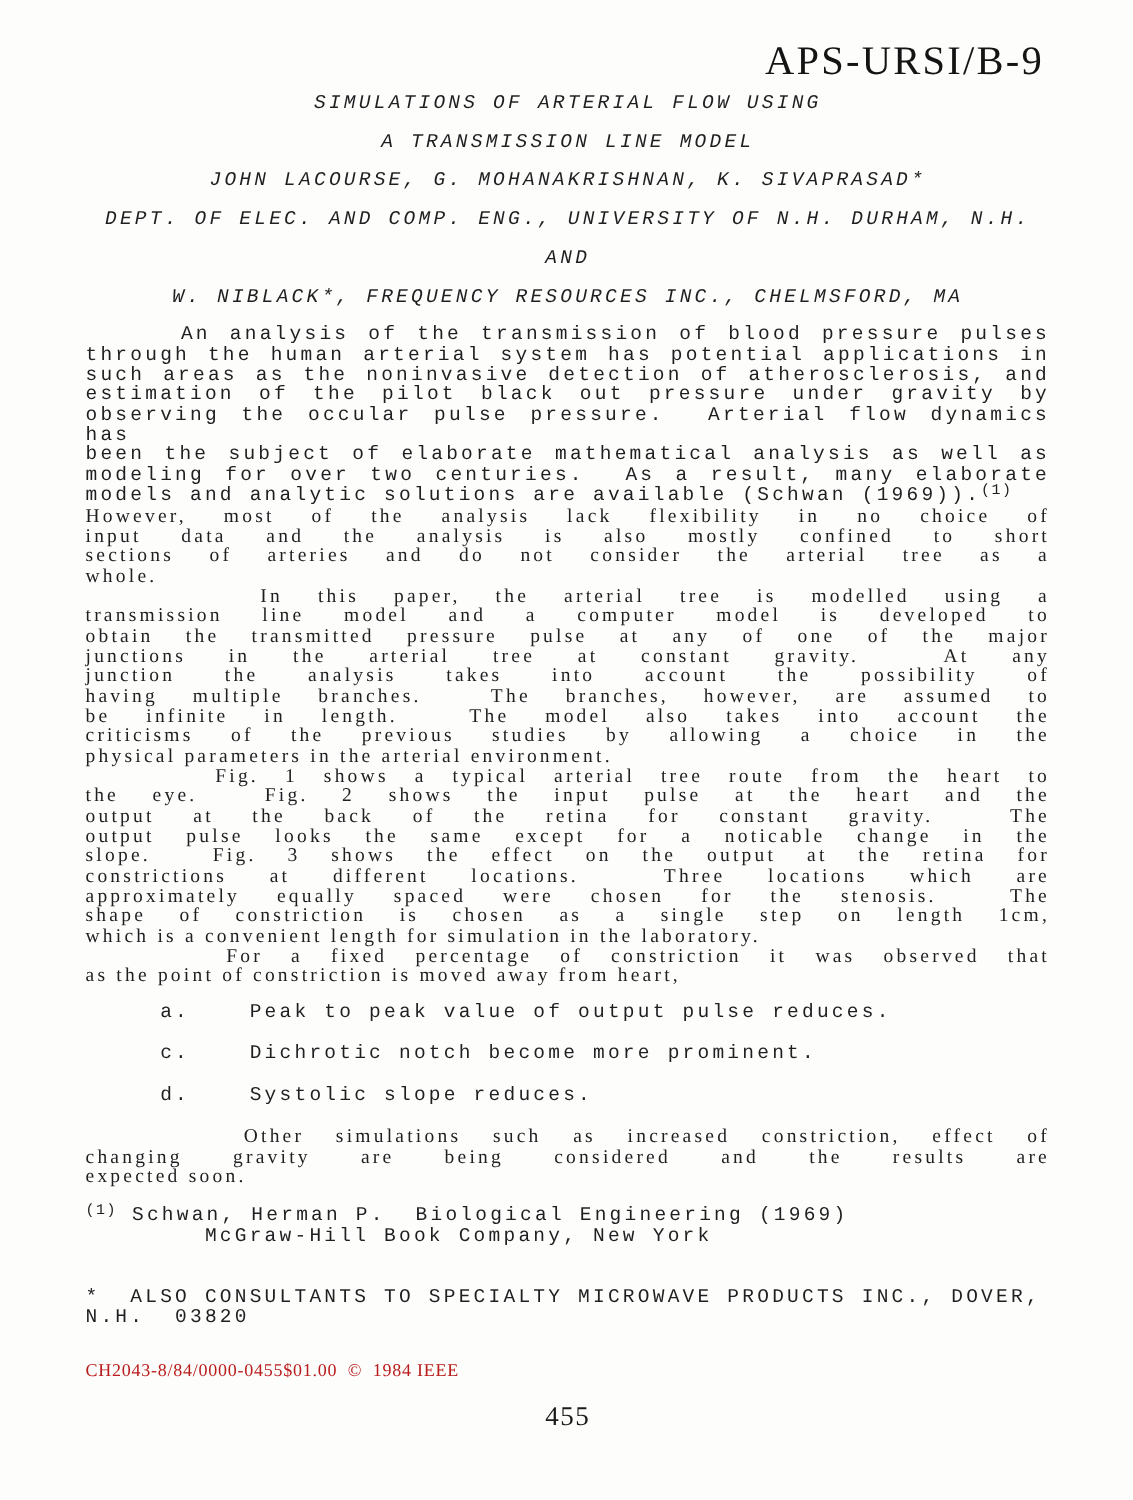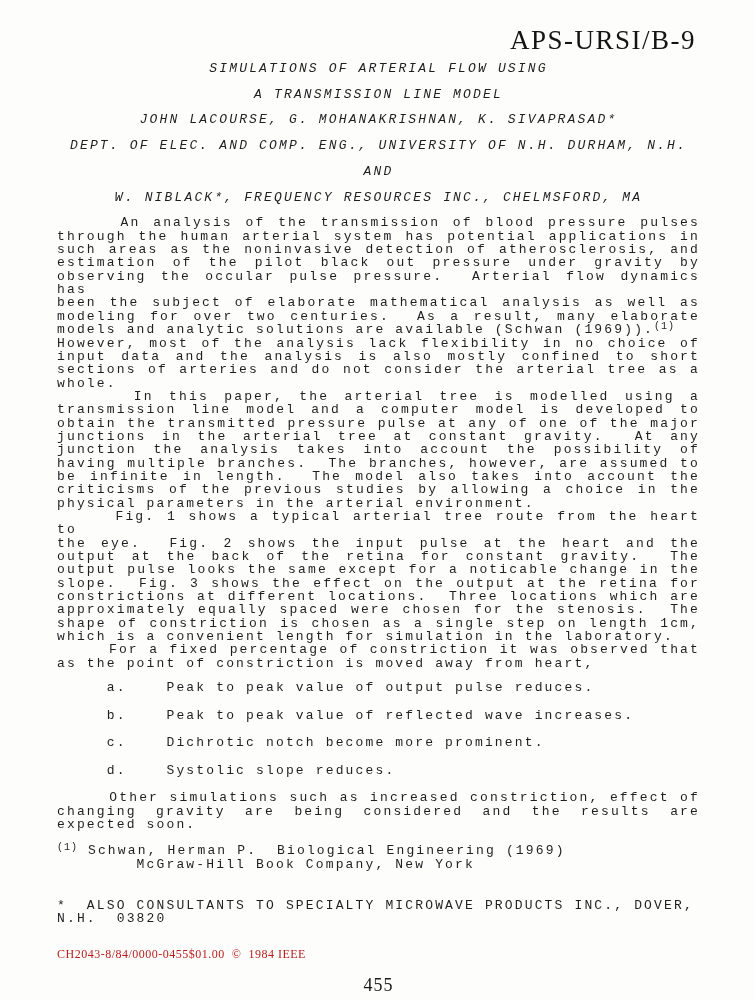--- a/index.html
+++ b/index.html
@@ -20,21 +20,21 @@
     font-family:"Liberation Serif","DejaVu Serif",serif;
     font-size:27px;
     line-height:28px;
     letter-spacing:1.5px;
     text-align:right;
     color:#141414;
     margin:0 4px 8px 0;
   }
   .headings{margin-bottom:4px;}
   .headings > div{text-align:center;margin-bottom:12.4px;white-space:nowrap;font-style:italic;}
-  .jpara > div{text-align:justify;text-align-last:justify;}
+  .jpara > div{text-align:justify;text-align-last:justify;font-family:Liberation Serif, serif;}
   .jpara > div:last-child{text-align-last:left;}
   .jall > div{text-align:justify;text-align-last:justify;}
   .cite-line{text-align:left;}
   .sup{
     font-size:10px;
     letter-spacing:1px;
     vertical-align:4px;
     line-height:0;
   }
   .list{margin-top:11px;}
@@ -121,21 +121,20 @@
         <div>which is a convenient length for simulation in the laboratory.</div>
       </div>
 
     <div class="jpara">
         <div>&nbsp;&nbsp;&nbsp;&nbsp;&nbsp;For a fixed percentage of constriction it was observed that</div>
         <div>as the point of constriction is moved away from heart,</div>
       </div>
 
     <div class="list">
         <div>&nbsp;&nbsp;&nbsp;&nbsp;&nbsp;a.&nbsp;&nbsp;&nbsp; Peak to peak value of output pulse reduces.</div>
-        <div>&nbsp;&nbsp;&nbsp;&nbsp;&nbsp;b.&nbsp;&nbsp;&nbsp; Peak to peak value of reflected wave increases.</div>
         <div>&nbsp;&nbsp;&nbsp;&nbsp;&nbsp;c.&nbsp;&nbsp;&nbsp; Dichrotic notch become more prominent.</div>
         <div>&nbsp;&nbsp;&nbsp;&nbsp;&nbsp;d.&nbsp;&nbsp;&nbsp; Systolic slope reduces.</div>
       </div>
 
     <div class="jpara p5">
         <div>&nbsp;&nbsp;&nbsp;&nbsp;&nbsp;Other simulations such as increased constriction, effect of</div>
         <div>changing gravity are being considered and the results are</div>
         <div>expected soon.</div>
       </div>
 

